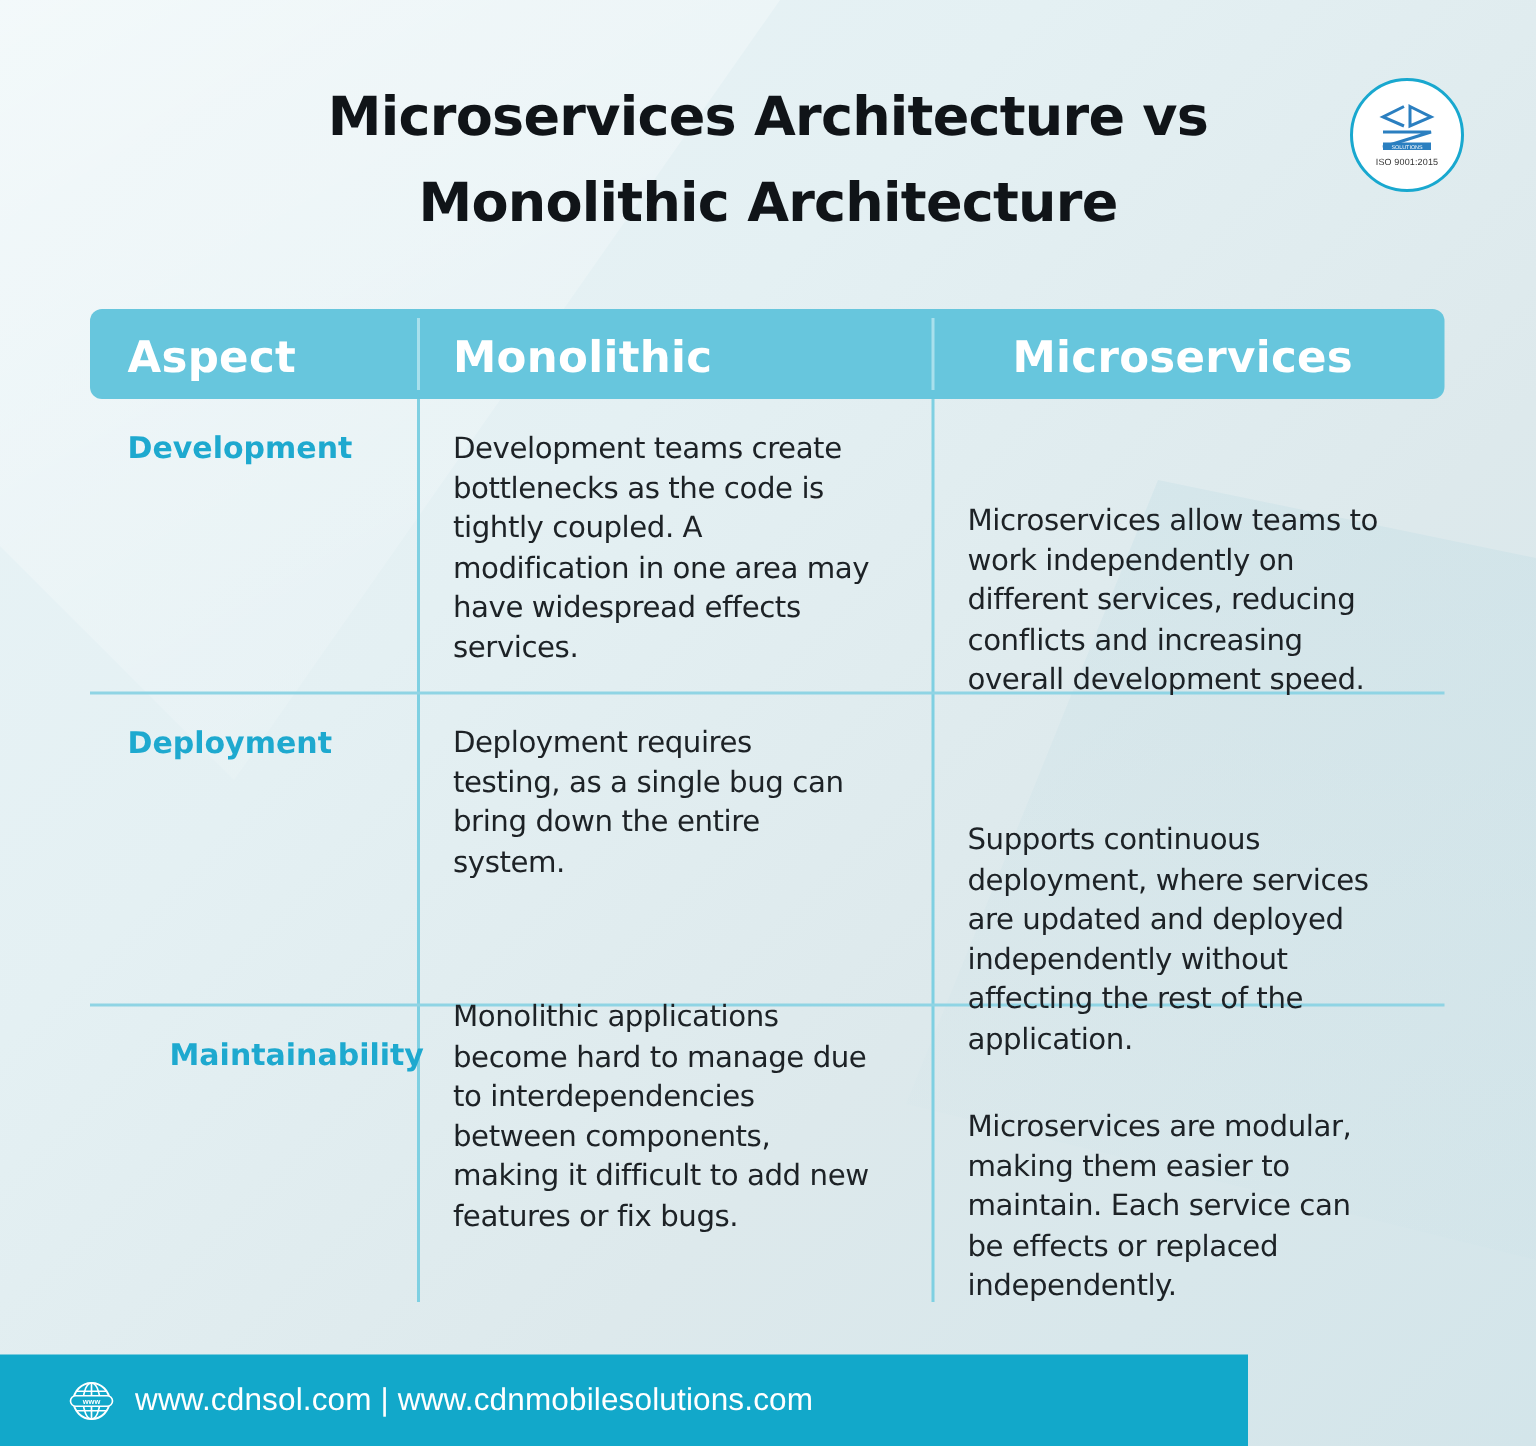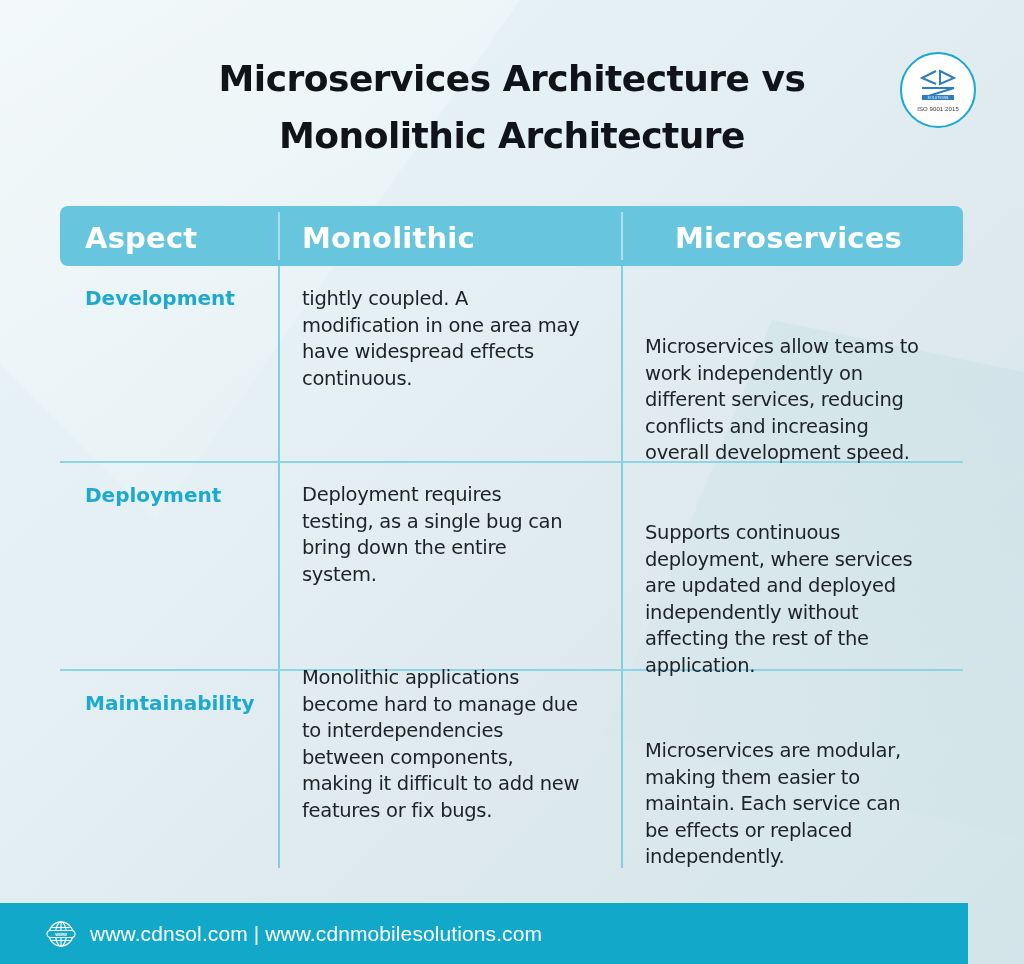--- a/index.html
+++ b/index.html
@@ -93,21 +93,21 @@
       font-size: 19.5px;
       line-height: 26.6px;
       color: #1d2226;
       letter-spacing: -0.3px;
     }
     .cell-text.mono { left: 302px; width: 300px; }
     .cell-text.micro { left: 645px; width: 305px; margin-top: 48px; }
     .cell-text .ln { display: block; white-space: nowrap; }
     .footer {
       position: absolute;
-      left: 0; top: 903px; width: 968px; height: 61px;
+      left: 0; top: 903px; width: 832px; height: 61px;
       background: #12a8ca;
       display: flex; align-items: center;
       padding-left: 46px;
     }
     .footer .globe { width: 30px; height: 30px; margin-right: 14px; }
     .footer .links {
       font-family: "Liberation Sans", sans-serif;
       font-size: 21px;
       color: #ffffff;
       letter-spacing: 0.1px;
@@ -142,50 +142,52 @@
 <div class="vline in-head" style="left:278px; top:212px; height:48px;"></div>
 <div class="vline in-head" style="left:621px; top:212px; height:48px;"></div>
 
 <div class="vline" style="left:278px; top:266px; height:602px;"></div>
 <div class="vline" style="left:621px; top:266px; height:602px;"></div>
 <div class="hline" style="left:60px; top:461px; width:903px;"></div>
 <div class="hline" style="left:60px; top:669px; width:903px;"></div>
 
 <div class="aspect" style="top:286px;">Development</div>
 <div class="cell-text mono" style="top:286px;">
+  <span class="ln">Development teams create</span>
+  <span class="ln">bottlenecks as the code is</span>
   <span class="ln">tightly coupled. A</span>
   <span class="ln">modification in one area may</span>
   <span class="ln">have widespread effects</span>
-  <span class="ln">continuous.</span>
+  <span class="ln">services.</span>
 </div>
 <div class="cell-text micro" style="top:286px;">
   <span class="ln">Microservices allow teams to</span>
   <span class="ln">work independently on</span>
   <span class="ln">different services, reducing</span>
   <span class="ln">conflicts and increasing</span>
   <span class="ln">overall development speed.</span>
 </div>
 
 <div class="aspect" style="top:483px;">Deployment</div>
 <div class="cell-text mono" style="top:482px;">
   <span class="ln">Deployment requires</span>
   <span class="ln">testing, as a single bug can</span>
   <span class="ln">bring down the entire</span>
   <span class="ln">system.</span>
 </div>
-<div class="cell-text micro" style="top:472px;">
+<div class="cell-text micro" style="top:499px;">
   <span class="ln">Supports continuous</span>
   <span class="ln">deployment, where services</span>
   <span class="ln">are updated and deployed</span>
   <span class="ln">independently without</span>
   <span class="ln">affecting the rest of the</span>
   <span class="ln">application.</span>
 </div>
 
-<div class="aspect" style="top:691px;">Maintainability</div>
+<div class="aspect" style="top:691px;margin-left:28px;">Maintainability</div>
 <div class="cell-text mono" style="top:665px;">
   <span class="ln">Monolithic applications</span>
   <span class="ln">become hard to manage due</span>
   <span class="ln">to interdependencies</span>
   <span class="ln">between components,</span>
   <span class="ln">making it difficult to add new</span>
   <span class="ln">features or fix bugs.</span>
 </div>
 <div class="cell-text micro" style="top:690px;">
   <span class="ln">Microservices are modular,</span>

